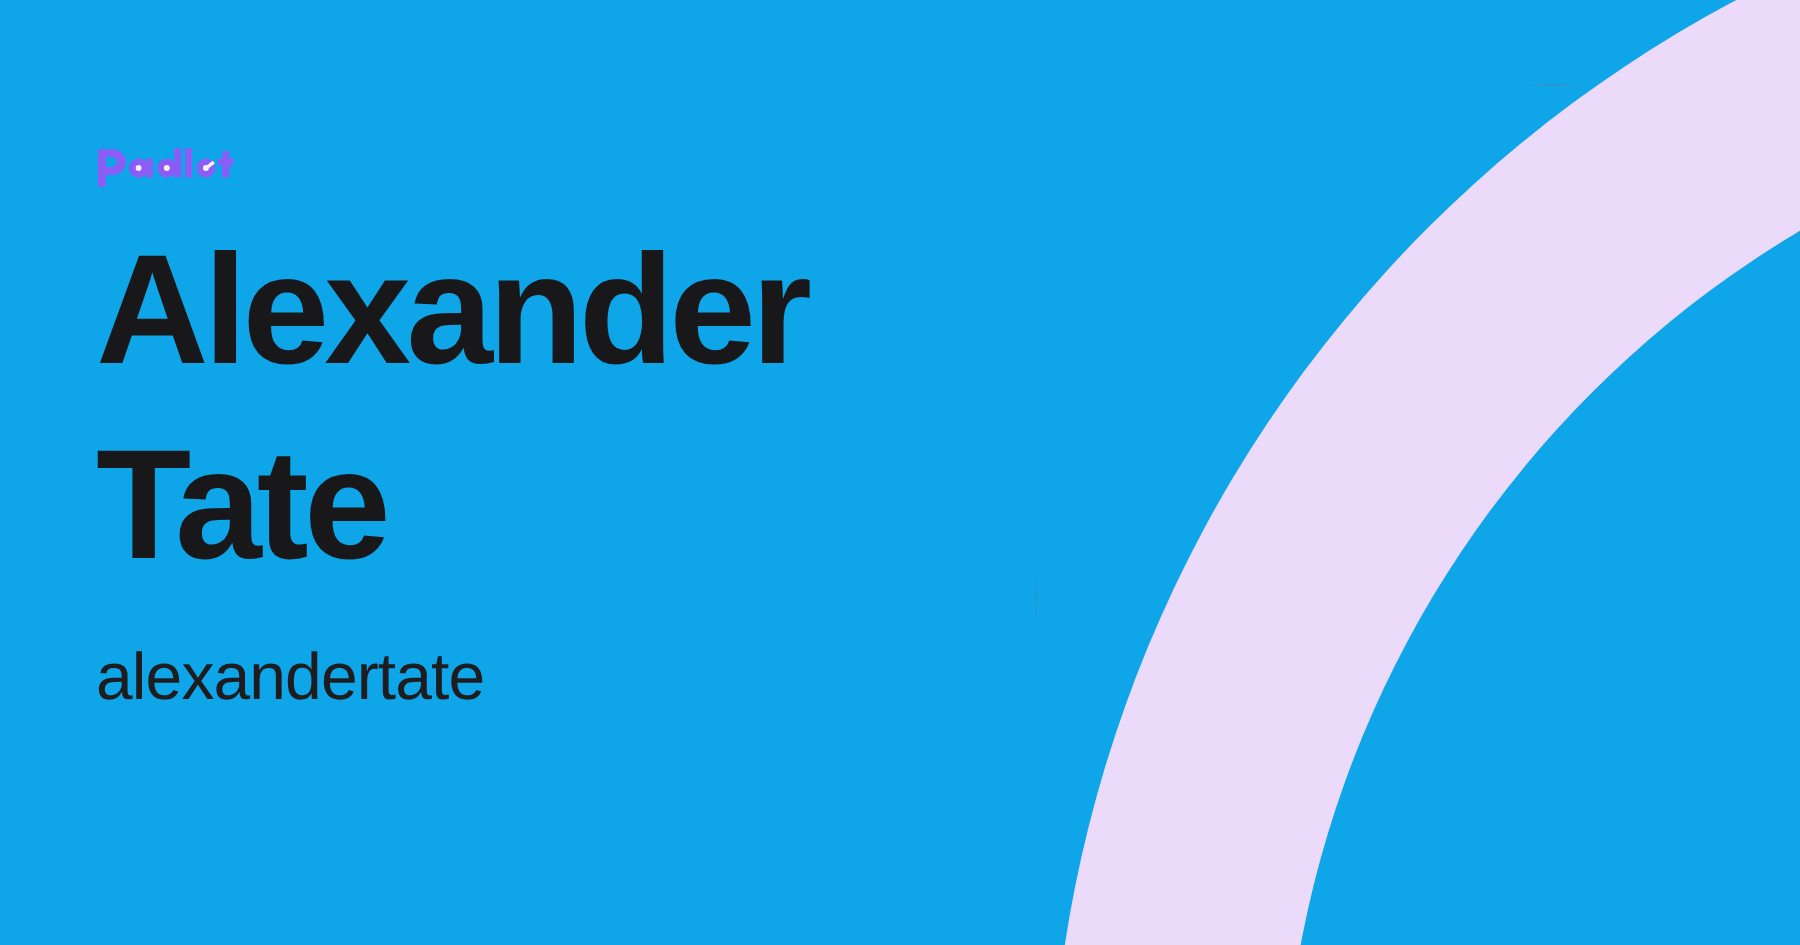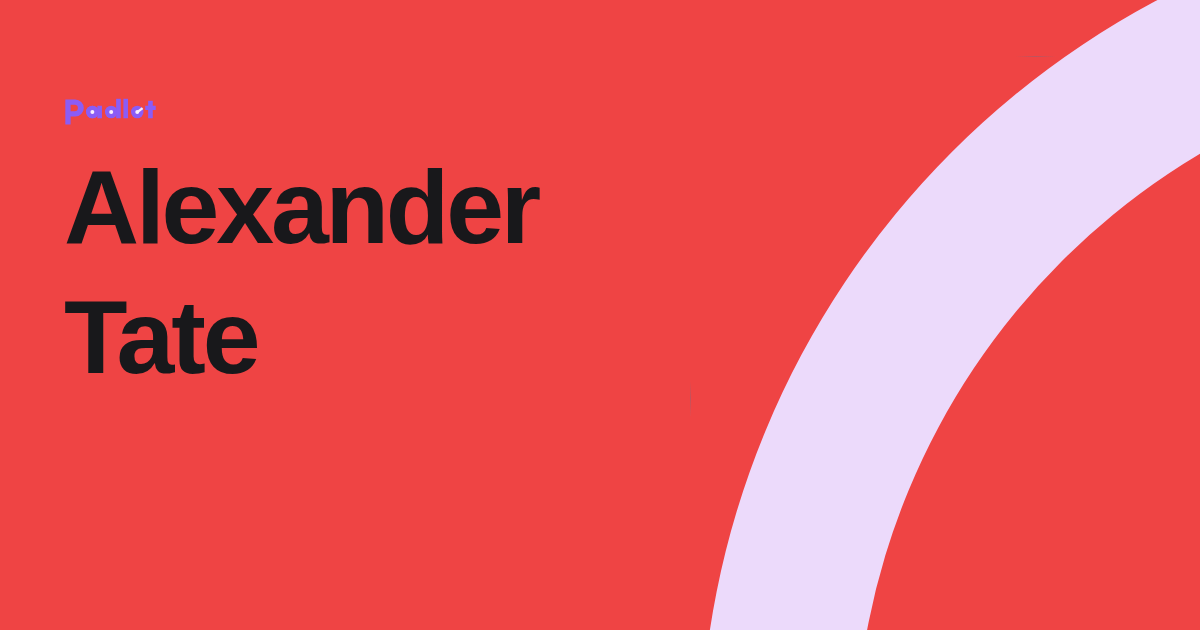--- a/index.html
+++ b/index.html
@@ -10,21 +10,21 @@
     width: 1200px;
     height: 630px;
     overflow: hidden;
     font-family: "Liberation Sans", sans-serif;
   }
 
   #card {
     position: relative;
     width: 1200px;
     height: 630px;
-    background: #ef4444;
+    background: #0ea5e9;
     overflow: hidden;
   }
 
   
   #decor-arc {
     position: absolute;
     top: 0;
     left: 0;
     width: 1200px;
     height: 630px;
@@ -156,15 +156,16 @@
         <circle cx="222" cy="42" r="6" fill="#f9eefd"></circle>
         <rect x="222" y="39" width="20" height="7" transform="rotate(-38 222 42)" fill="#f9eefd"></rect>
 
         <rect x="255" y="8" width="14" height="53"></rect>
         <rect x="246" y="23" width="32" height="13"></rect>
       </g>
     </svg>
 
     <h1 id="display-name">Alexander Tate</h1>
 
+    <div id="handle">alexandertate</div>
 
   </div>
 </div>
 
 </body></html>

